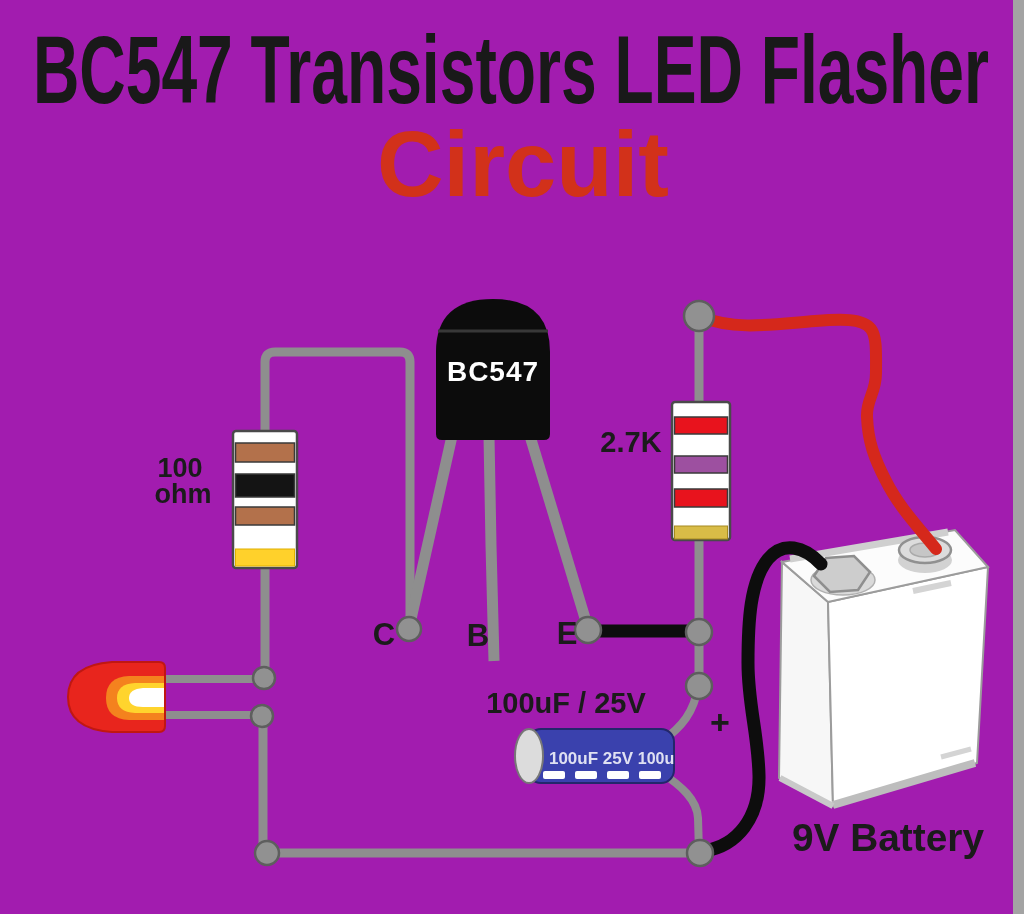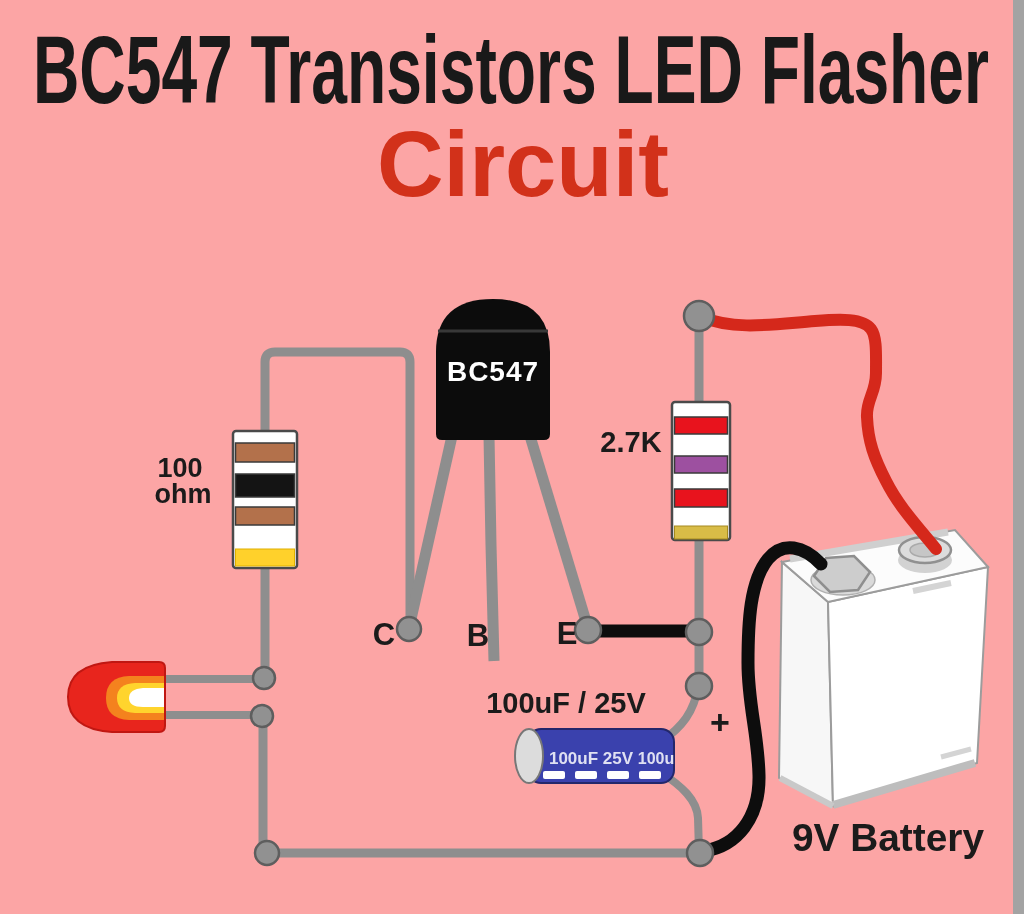--- a/index.html
+++ b/index.html
@@ -1,16 +1,16 @@
 <!DOCTYPE html>
 <html><head>
 <meta charset="utf-8">
 <style>
   html,body{margin:0;padding:0;background:#ffffff;}
-  #page-root{position:relative;width:1024px;height:914px;background:#fca5a5;overflow:hidden;
+  #page-root{position:relative;width:1024px;height:914px;background:#a21caf;overflow:hidden;
              font-family:"Liberation Sans", sans-serif;}
   svg text{font-family:"Liberation Sans", sans-serif;}
   .wire{fill:none;}
   .lbl{fill:#1b1b1b;font-weight:bold;}
 </style>
 </head>
 <body>
 
 <div id="page-root">
 <svg width="1024" height="914" viewBox="0 0 1024 914" xmlns="http://www.w3.org/2000/svg">

